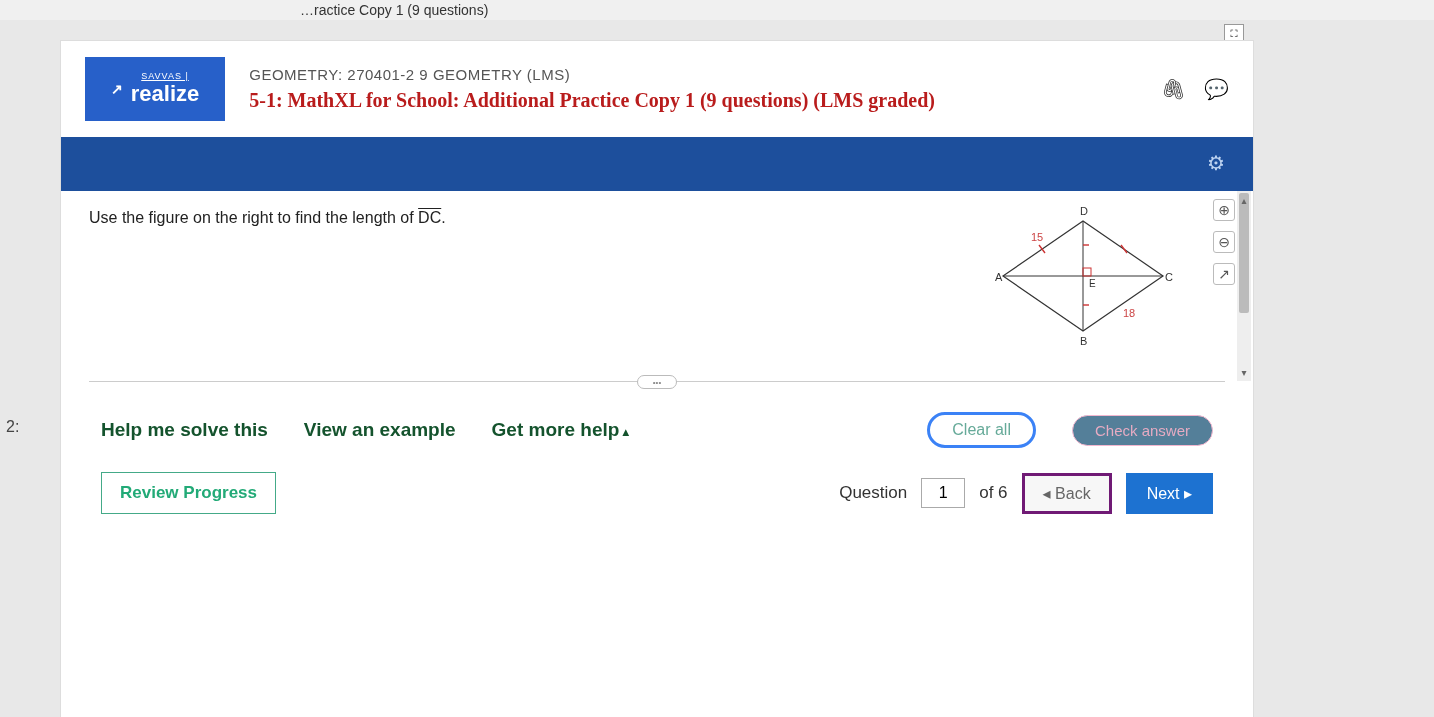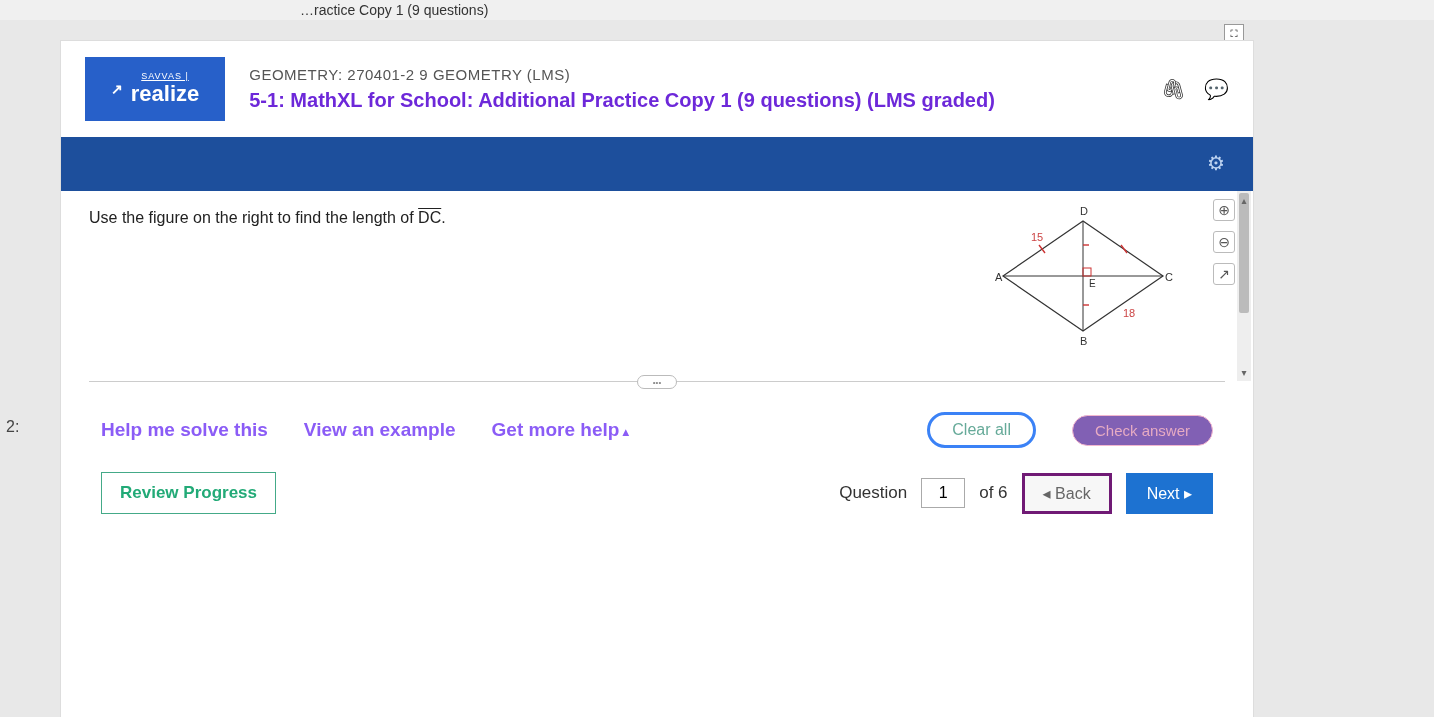--- a/index.html
+++ b/index.html
@@ -10,21 +10,21 @@
 
 .main { background: #fff; margin: 20px 180px 0 60px; border: 1px solid #ddd; min-height: 680px; position: relative; }
 
 .header-row { display: flex; align-items: center; padding: 16px 24px; gap: 24px; }
 .realize-btn { background: #2760c9; color: #fff; padding: 14px 26px; font-size: 22px; font-weight: bold; border: none; display: flex; align-items: center; gap: 8px; cursor:pointer; }
 .realize-btn .ext { font-size: 14px; }
 .realize-btn .sub { font-size:9px; font-weight:normal; letter-spacing:1px; display:block;text-decoration:underline; }
 
 .title-block { flex: 1; }
 .course-line { color: #555; font-size: 15px; letter-spacing: 0.5px; margin-bottom: 6px; }
-.assign-line { color: #6d28d9; font-size: 20px; font-weight: bold; }
+.assign-line { color: #b91c1c; font-size: 20px; font-weight: bold; font-family: Liberation Serif, serif; }
 
 .header-icons { display:flex; gap:18px; align-items:center; }
 .header-icons span { font-size:20px; color:#333; cursor:pointer; }
 
 .blue-bar { background: #1d4f9c; height: 54px; position: relative; }
 .gear-icon { position:absolute; right:28px; top:14px; color:#bcd2f0; font-size:20px; cursor:pointer; }
 
 .question-area { padding: 18px 28px 8px 28px; position: relative; min-height: 190px; }
 .prompt { font-size: 16px; color: #222; }
 .overline { text-decoration: overline; }
@@ -43,24 +43,24 @@
 
 .divider-wrap { position:relative; margin: 0 28px; }
 .divider { border: none; border-top: 1px solid #ccc; }
 .div-handle { position:absolute; left:50%; top:-6px; transform:translateX(-50%); background:#fff; border:1px solid #bbb; border-radius:7px; width:40px; height:14px; font-size:8px; display:flex; align-items:center; justify-content:center; color:#888; cursor:pointer; }
 
 .answer-area { padding: 40px 28px 10px 28px; font-size: 16px; color:#222; }
 .ans-input { width: 26px; height: 22px; border:1px solid #999; text-align:center; font-size:14px; vertical-align:middle; }
 .hint { color:#555; font-size:15px; }
 
 .help-row { display:flex; align-items:center; padding: 30px 40px 10px 40px; gap: 36px; }
-.help-link { color:#8b5cf6; font-size:19px; font-weight:bold; cursor:pointer; }
+.help-link { color:#14532d; font-size:19px; font-weight:bold; cursor:pointer; }
 .help-drop::after { content:" ▴"; font-size:12px; }
 .clear-all { margin-left:auto; border:3px solid #3b82f6; border-radius:18px; padding:6px 22px; color:#6a9; font-size:16px; background:#fff; cursor:pointer; }
-.check-btn { border:1px solid #e9b; border-radius:18px; padding:6px 22px; color:#d8a; font-size:15px; background:#4c1d95; cursor:pointer; opacity:0.7; }
+.check-btn { border:1px solid #e9b; border-radius:18px; padding:6px 22px; color:#d8a; font-size:15px; background:#0c4a6e; cursor:pointer; opacity:0.7; }
 
 .nav-row { display:flex; align-items:center; padding: 14px 40px; gap: 14px; }
 .review-btn { border:1px solid #4a8; color:#2a7; padding:10px 18px; font-size:17px; background:#fff; cursor:pointer; font-weight:bold; }
 .spacer { flex:1; }
 .q-label { font-size:17px; color:#333; }
 .q-input { width:44px; height:30px; border:1px solid #aaa; text-align:center; font-size:16px; }
 .of-label { font-size:17px; color:#333; }
 .nav-btn { border:3px solid #701a75; padding:8px 18px; font-size:16px; cursor:pointer; background:#f7f7f7; color:#666; }
 .nav-btn.next { background:#1d72d1; color:#fff; border-color:#1d72d1; }
 

